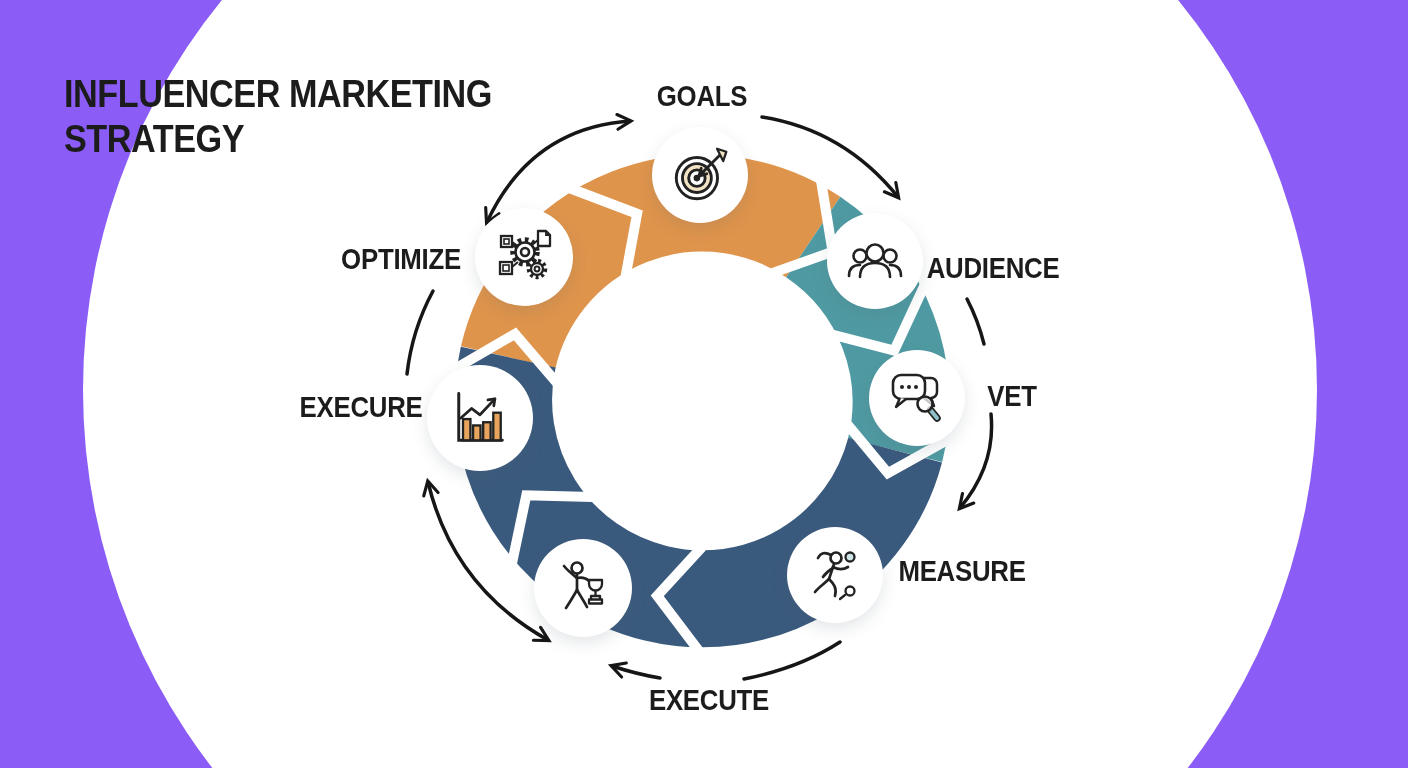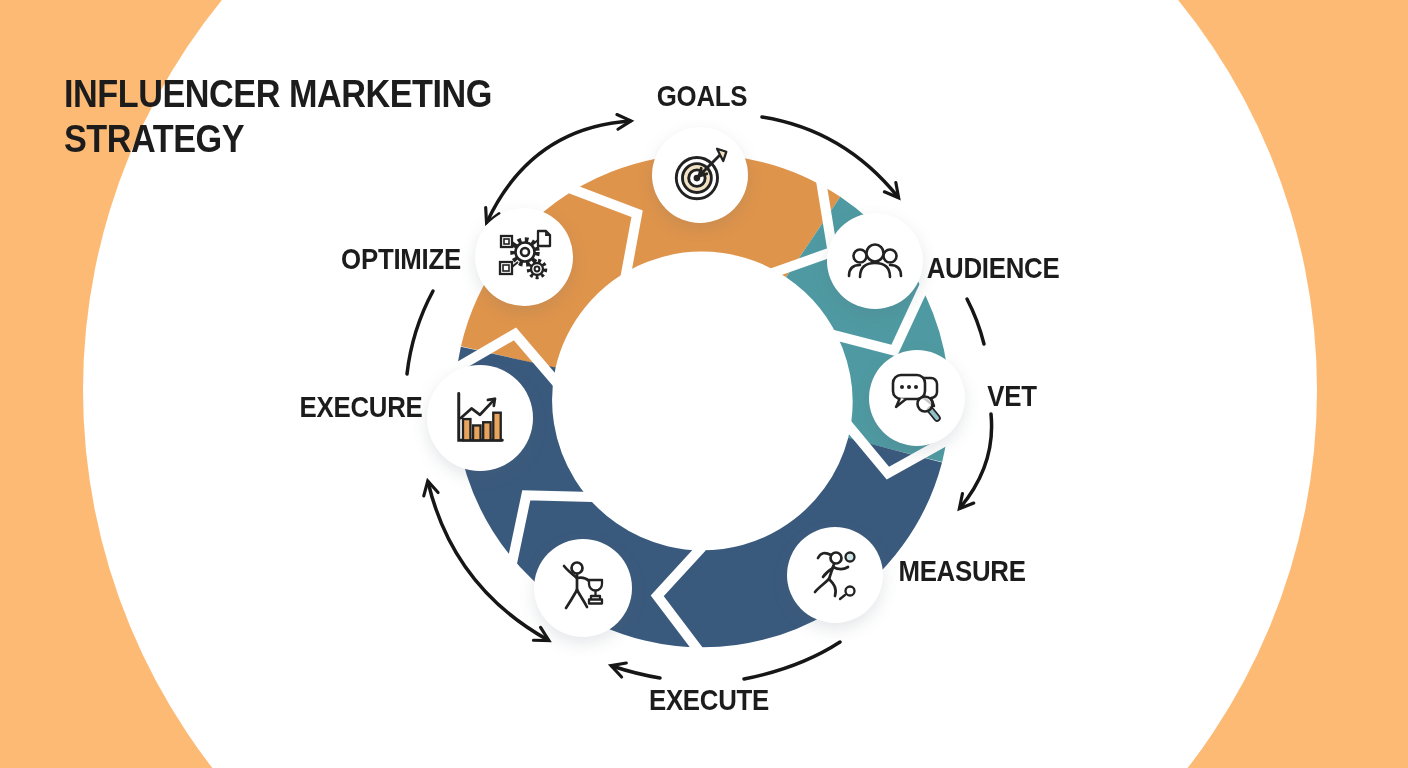--- a/index.html
+++ b/index.html
@@ -1,17 +1,17 @@
 <!DOCTYPE html>
 <html><head>
 <meta charset="utf-8">
 <style>
   html,body{margin:0;padding:0;background:#eff0f0;}
   #canvas{position:relative;width:1408px;height:768px;overflow:hidden;
-          font-family:"Liberation Sans",sans-serif;background:#fdba74;}
+          font-family:"Liberation Sans",sans-serif;background:#8b5cf6;}
   .bg-circle{position:absolute;left:83px;top:-227px;width:1234px;height:1234px;
              border-radius:50%;background:#ffffff;}
   .diagram-svg{position:absolute;left:0;top:0;}
   .title{position:absolute;left:64px;top:72px;color:#1c1c1c;font-weight:bold;
          font-size:38px;line-height:45px;letter-spacing:-0.5px;
          transform:scaleX(0.9);transform-origin:left top;white-space:nowrap;}
   .step-label{position:absolute;color:#1c1c1c;font-weight:bold;font-size:30px;
               letter-spacing:-0.3px;white-space:nowrap;
               transform:translate(-50%,-50%) scaleX(0.86);}
   .badge{position:absolute;background:#ffffff;border-radius:50%;

